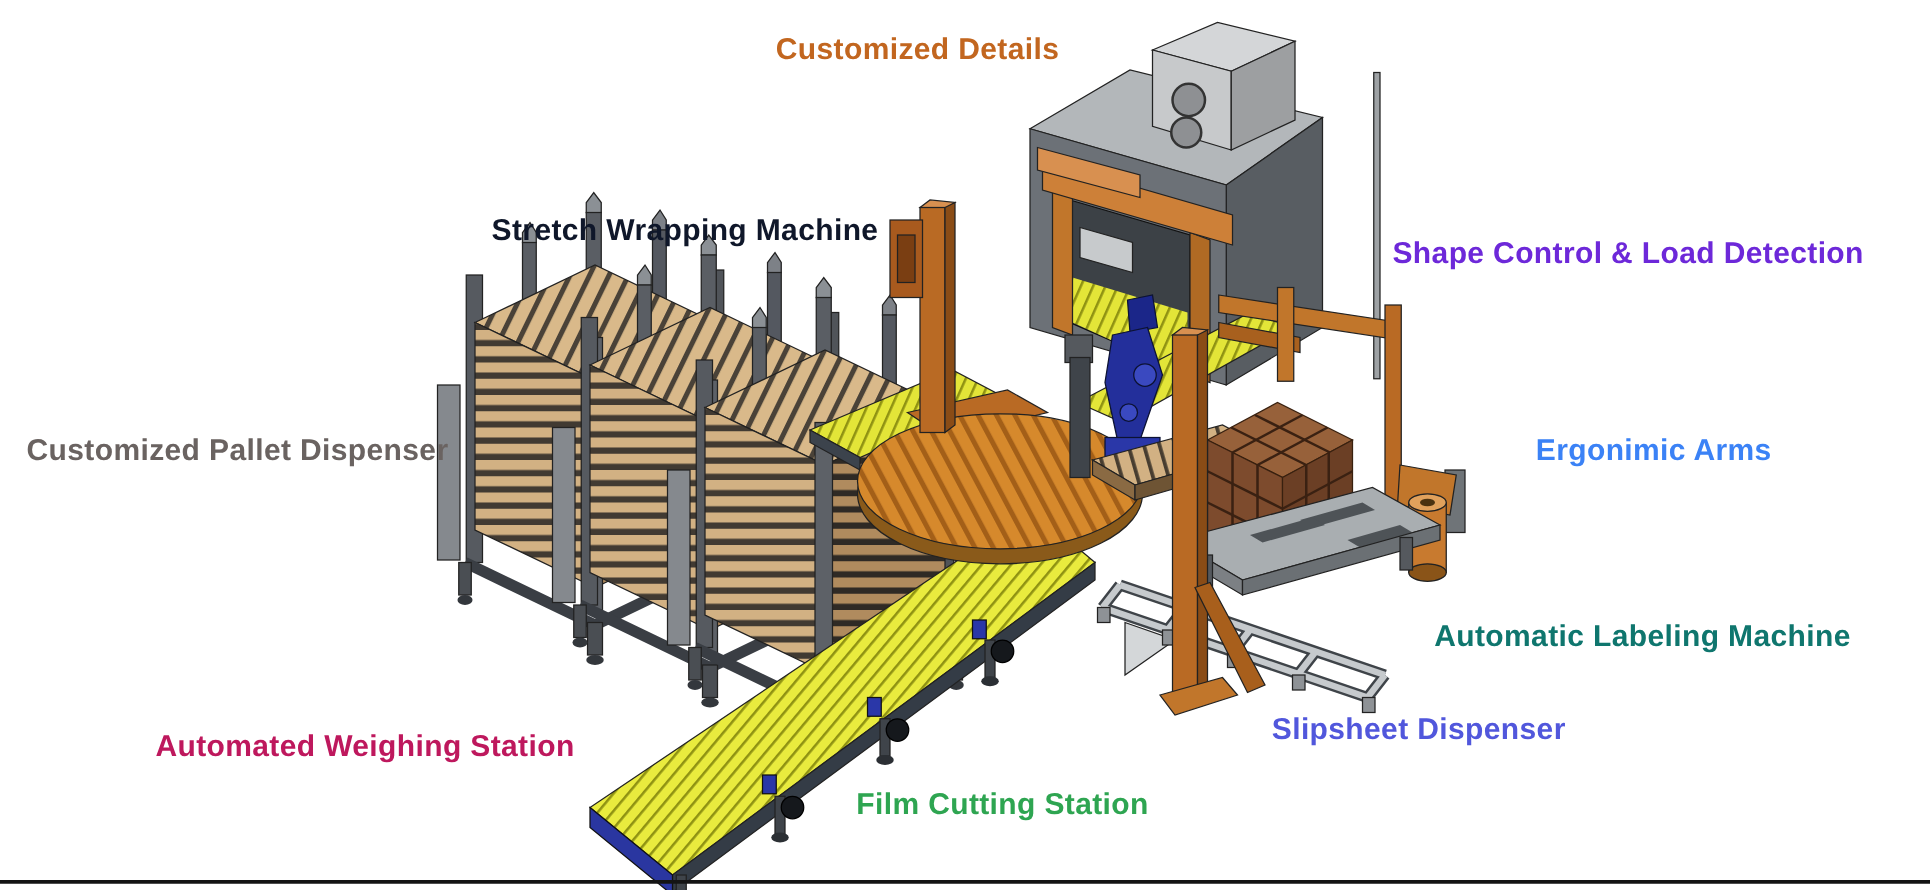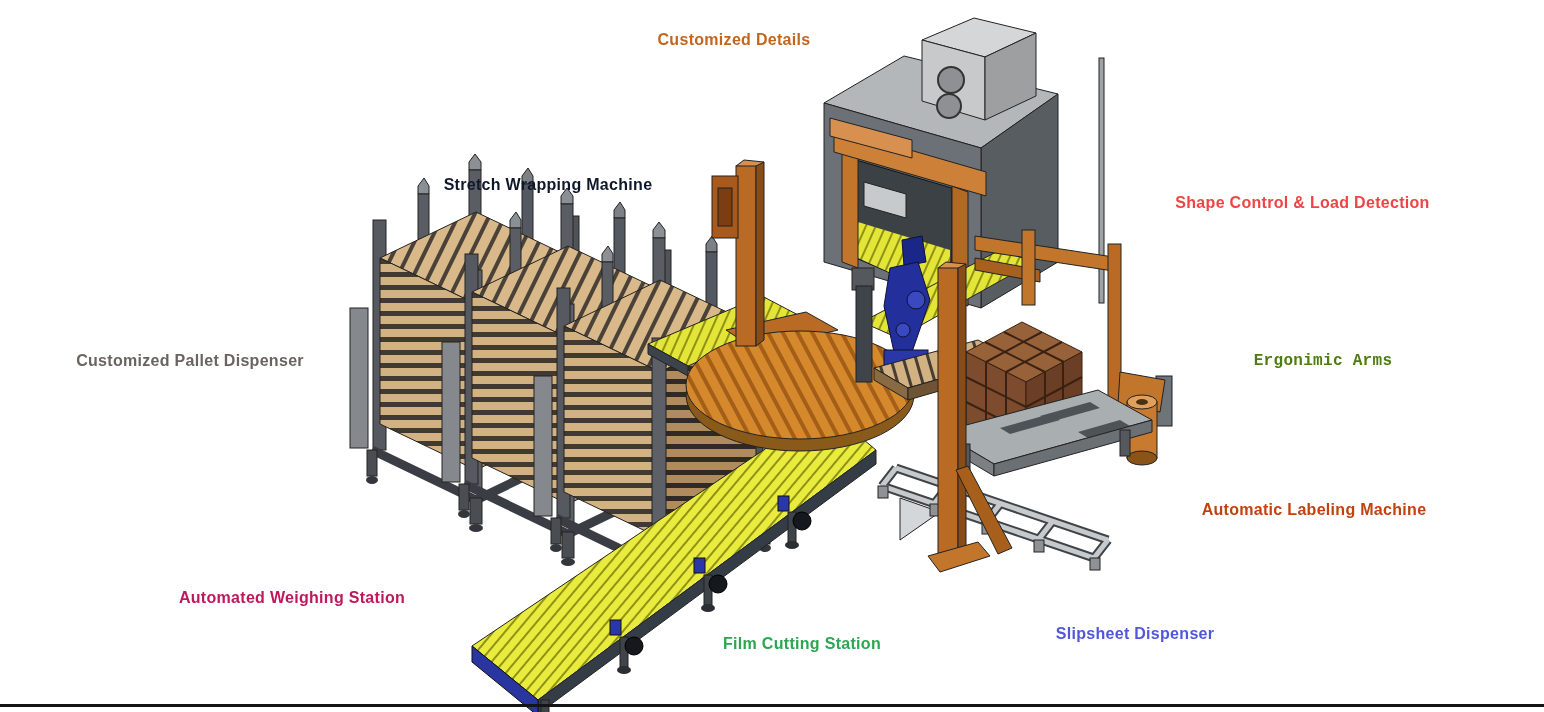--- a/index.html
+++ b/index.html
@@ -1,30 +1,30 @@
 <!DOCTYPE html>
 <html><head>
 <meta charset="utf-8">
 <style>
   html,body{margin:0;padding:0;}
   body{width:1544px;height:712px;position:relative;background:#ffffff;
        font-family:"Liberation Sans",sans-serif;overflow:hidden;}
   .stage{position:absolute;inset:0;}
   svg.illustration{position:absolute;left:0;top:0;}
   .label{position:absolute;transform:translate(-50%,-50%);font-weight:700;
-         font-size:16px;letter-spacing:.3px;white-space:nowrap;}
+         font-size:24px;letter-spacing:.3px;white-space:nowrap;}
   .lbl-customized{left:734px;top:40px;}
   .lbl-loadcentering{left:1270px;top:39px;}
   .lbl-stretchwrap{left:548px;top:141px;}
   .lbl-shapecontrol{left:1293px;top:203px;}
   .lbl-palletdisp{left:190px;top:361px;}
   .lbl-ergo{left:1323px;top:361px;}
   .lbl-labeling{left:1314px;top:510px;}
   .lbl-weighing{left:292px;top:598px;}
-  .lbl-slipsheet{left:1135px;top:634px;}
+  .lbl-slipsheet{left:1135px;top:584px;}
   .lbl-filmcut{left:802px;top:644px;}
   .bottom-rule{position:absolute;left:0;top:704px;width:1544px;height:3px;}
 </style>
 </head>
 <body>
 
 <div class="stage">
 
   <svg class="illustration" width="1544" height="712" viewBox="0 0 1544 712">
     <defs>
@@ -225,22 +225,22 @@
       <polygon points="938,268 946,262 966,264 958,270" fill="#d89050" stroke="#222"></polygon>
       <rect x="938" y="268" width="20" height="296" fill="#b96a24" stroke="#222"></rect>
       <polygon points="958,268 966,264 966,556 958,564" fill="#8a4c16" stroke="#222"></polygon>
       <polygon points="956,470 968,466 1012,548 998,554" fill="#a85f1c" stroke="#222"></polygon>
       <polygon points="928,556 978,542 990,556 940,572" fill="#c1762b" stroke="#222"></polygon>
     </g>
   </svg>
 
   <div class="label lbl-customized" style="color: rgb(194, 102, 31);">Customized Details</div>
   <div class="label lbl-stretchwrap" style="color: #0f172a; margin-top: 44px;">Stretch Wrapping Machine</div>
-  <div class="label lbl-shapecontrol" style="color: #ef4444; padding-left: 19px;">Shape Control &amp; Load Detection</div>
+  <div class="label lbl-shapecontrol" style="color: #6d28d9; padding-left: 19px;">Shape Control &amp; Load Detection</div>
   <div class="label lbl-palletdisp" style="color: rgb(106, 99, 97);">Customized Pallet Dispenser</div>
-  <div class="label lbl-ergo" style="color: #4d7c0f; font-family: Liberation Mono, monospace;">Ergonimic Arms</div>
-  <div class="label lbl-labeling" style="color: #c2410c;">Automatic Labeling Machine</div>
+  <div class="label lbl-ergo" style="color: #3b82f6;">Ergonimic Arms</div>
+  <div class="label lbl-labeling" style="color: #0f766e;">Automatic Labeling Machine</div>
   <div class="label lbl-weighing" style="color: #be185d;">Automated Weighing Station</div>
   <div class="label lbl-slipsheet" style="color: rgb(81, 87, 220);">Slipsheet Dispenser</div>
   <div class="label lbl-filmcut" style="color: rgb(46, 165, 81);">Film Cutting Station</div>
 
   <div class="bottom-rule" style="background: rgb(20, 20, 20);"></div>
 </div>
 
 </body></html>

